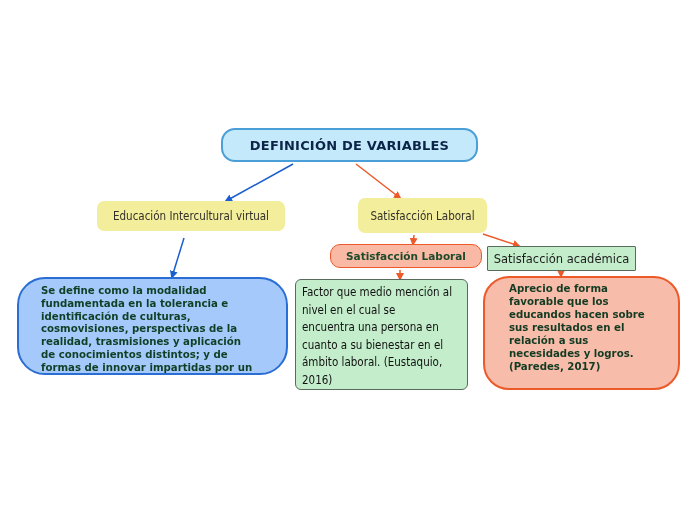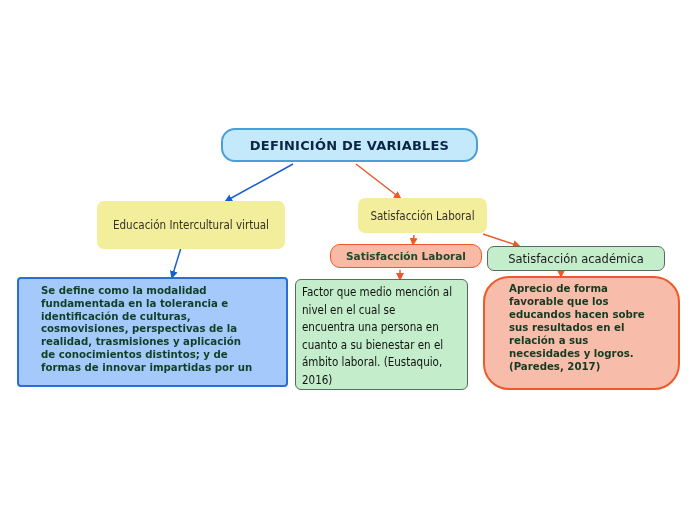--- a/index.html
+++ b/index.html
@@ -14,41 +14,41 @@
     background: #c4e9fb; border: 2px solid #4a9fd8; border-radius: 14px;
     display: flex; align-items: center; justify-content: center;
     color: #0b2447; font-weight: bold; font-size: 13px; letter-spacing: 0.2px; margin-left: 20px;
   }
   .yellow {
     background: #f3ee9c; border-radius: 7px;
     display: flex; align-items: center; justify-content: center;
     color: #33302a; font-size: 11.5px;
     font-family: "DejaVu Sans Condensed", "DejaVu Sans", sans-serif;
   }
-  .n-edu { left: 97px; top: 201px; width: 188px; height: 48px; }
+  .n-edu { left: 97px; top: 201px; width: 188px; height: 30px; }
   .n-sat { left: 358px; top: 198px; width: 129px; height: 35px; }
   .sub-sl {
     left: 330px; top: 244px; width: 152px; height: 24px;
     background: #f9b9a4; border: 1.5px solid #ec5a2a; border-radius: 10px;
     display: flex; align-items: center; justify-content: center;
     color: #1e4a2c; font-weight: bold; font-size: 10.5px;
   }
   .sub-sa {
-    left: 487px; top: 246px; width: 178px; height: 25px;
-    background: #c4eecb; border: 1.5px solid #596b5d; border-radius: 7px;
+    left: 487px; top: 246px; width: 149px; height: 25px;
+    background: #c4eecb; border: 1.5px solid #596b5d; border-radius: 1px;
     display: flex; align-items: center; justify-content: center;
     color: #1c1c1c; font-size: 11.5px;
   }
   .desc {
     font-size: 10.2px; font-weight: bold; line-height: 12.8px;
     padding: 6px 8px 6px 22px;
   }
   .d-edu {
-    left: 17px; top: 277px; width: 271px; height: 110px;
-    background: #a6c9fb; border: 2px solid #2a6ed4; border-radius: 4px;
+    left: 17px; top: 277px; width: 271px; height: 98px;
+    background: #a6c9fb; border: 2px solid #2a6ed4; border-radius: 28px;
     color: #0f3f24;
   }
   .d-sl {
     left: 295px; top: 279px; width: 173px; height: 111px;
     background: #c4eecb; border: 1.5px solid #596b5d; border-radius: 6px;
     color: #111111; font-weight: normal; font-size: 11.5px; line-height: 17.5px;
     padding: 4px 6px 4px 6px;
     font-family: "DejaVu Sans Condensed", "DejaVu Sans", sans-serif;
   }
   .d-sa {

